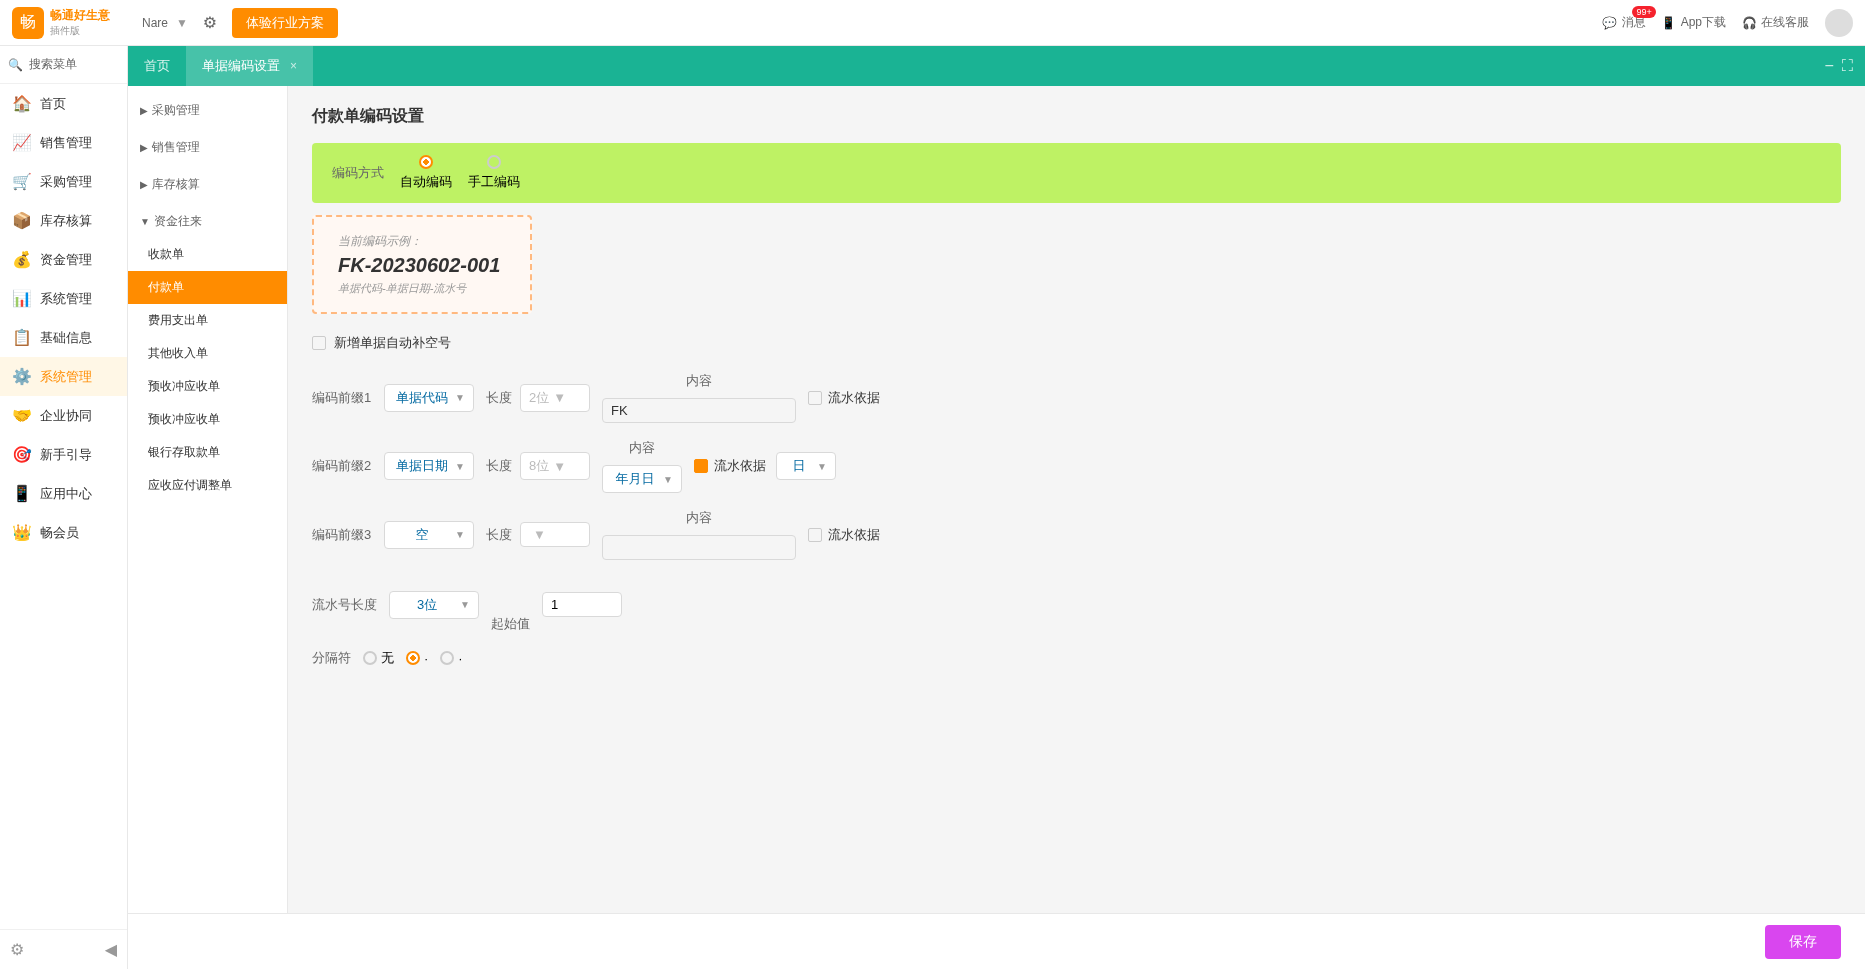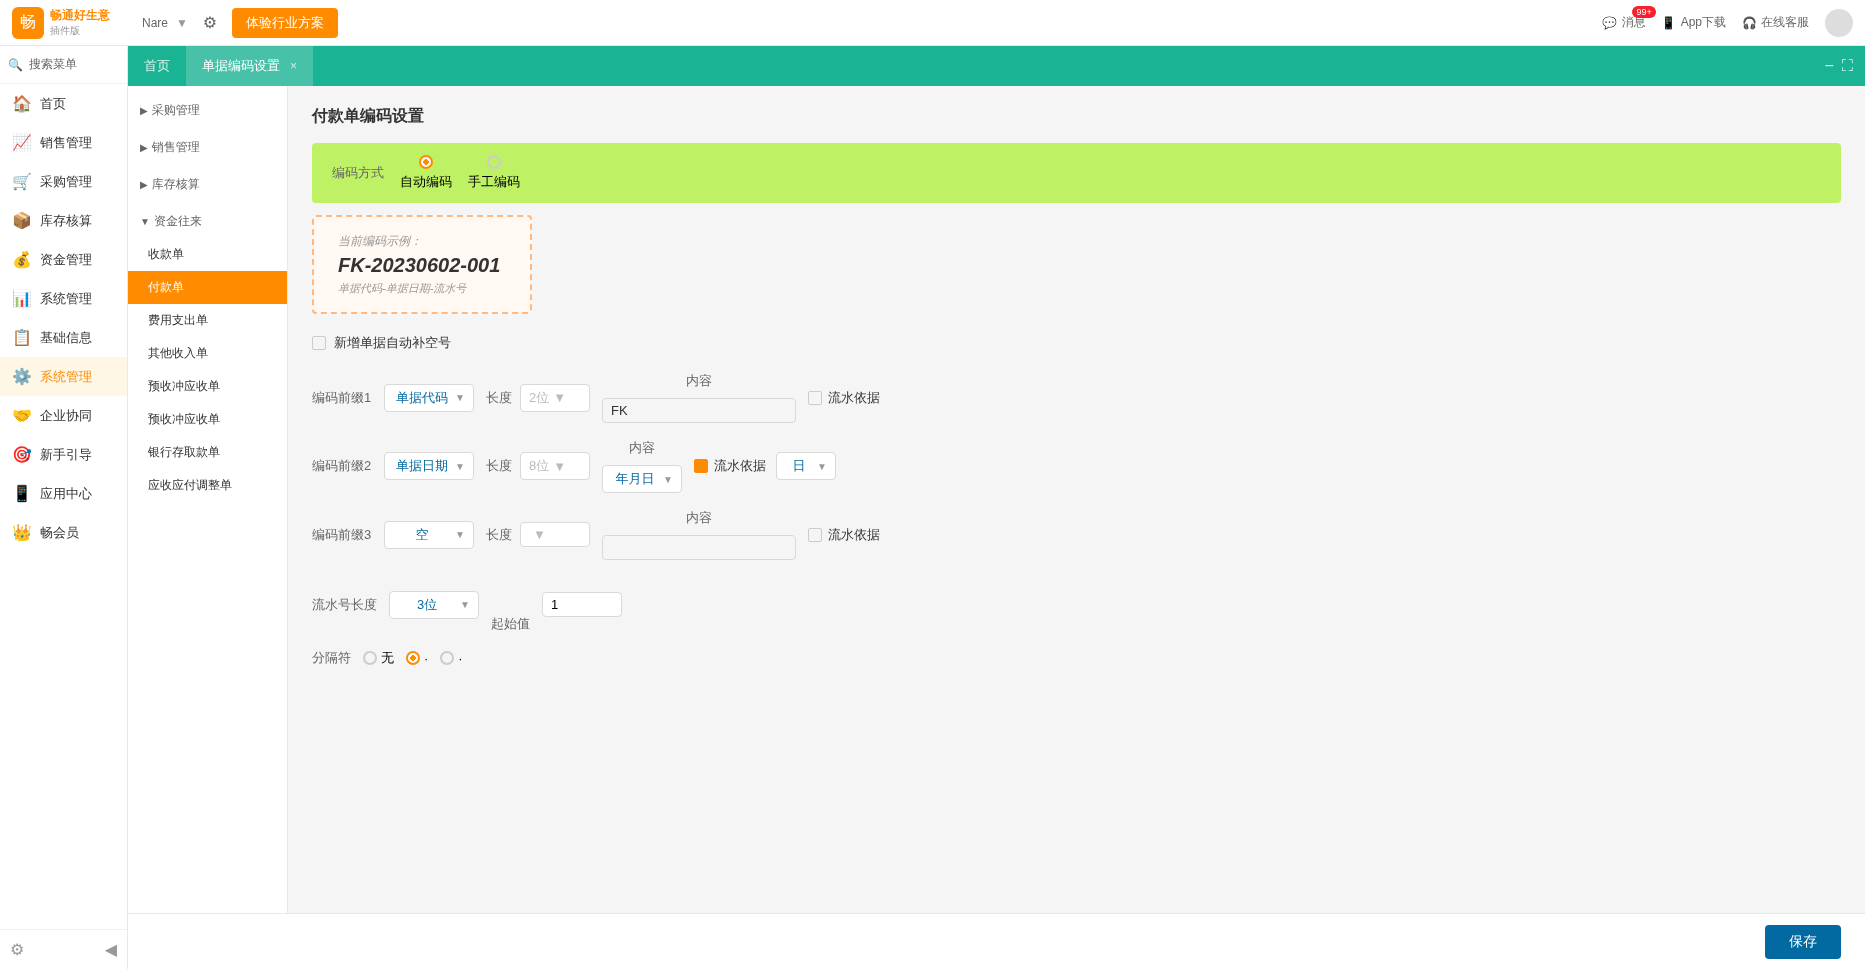--- a/index.html
+++ b/index.html
@@ -404,21 +404,21 @@
       height: 56px;
       background: #fff;
       border-top: 1px solid #e8e8e8;
       display: flex;
       align-items: center;
       justify-content: flex-end;
       padding: 0 24px;
       flex-shrink: 0;
     }
     .save-btn {
-      background: #0369a1;
+      background: #d946ef;
       color: white;
       border: none;
       border-radius: 4px;
       padding: 8px 24px;
       font-size: 14px;
       cursor: pointer;
     }
 
     
     .sidebar-bottom {

